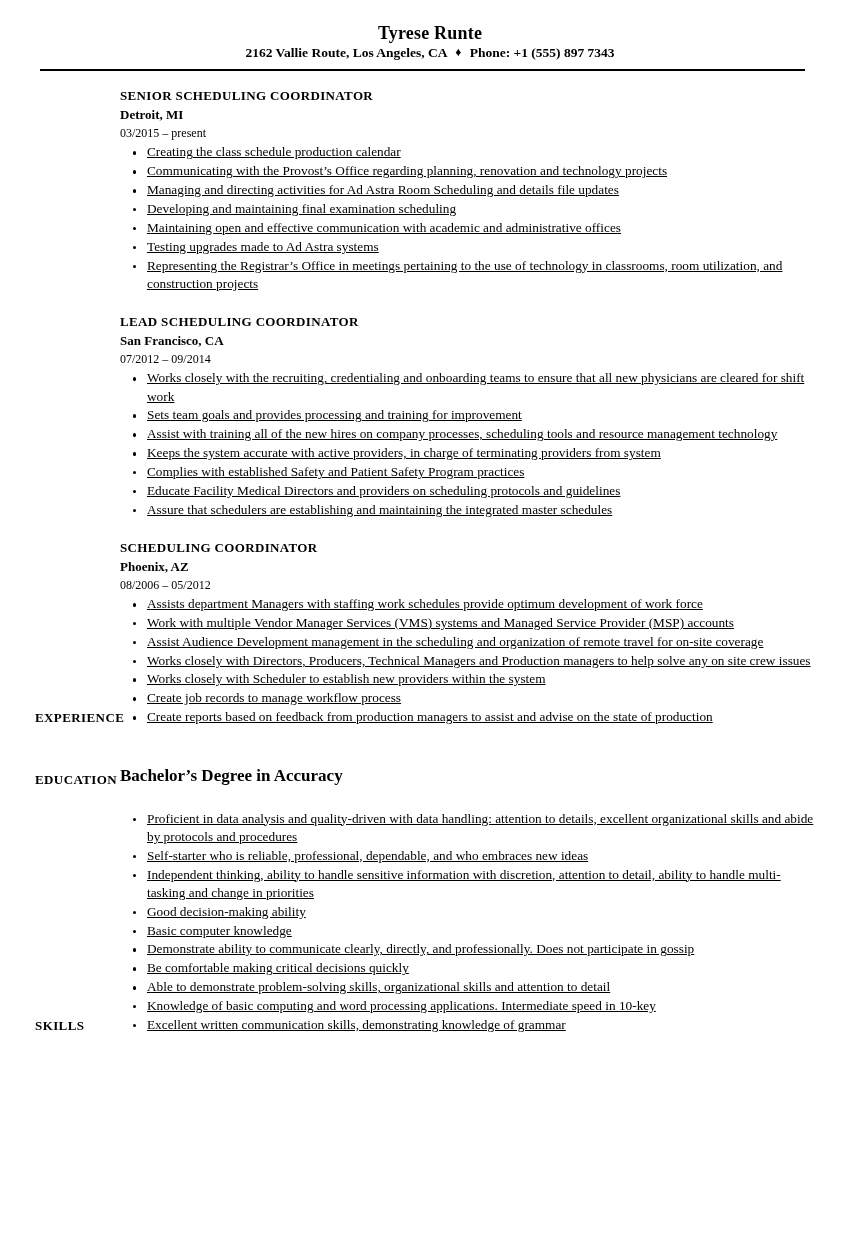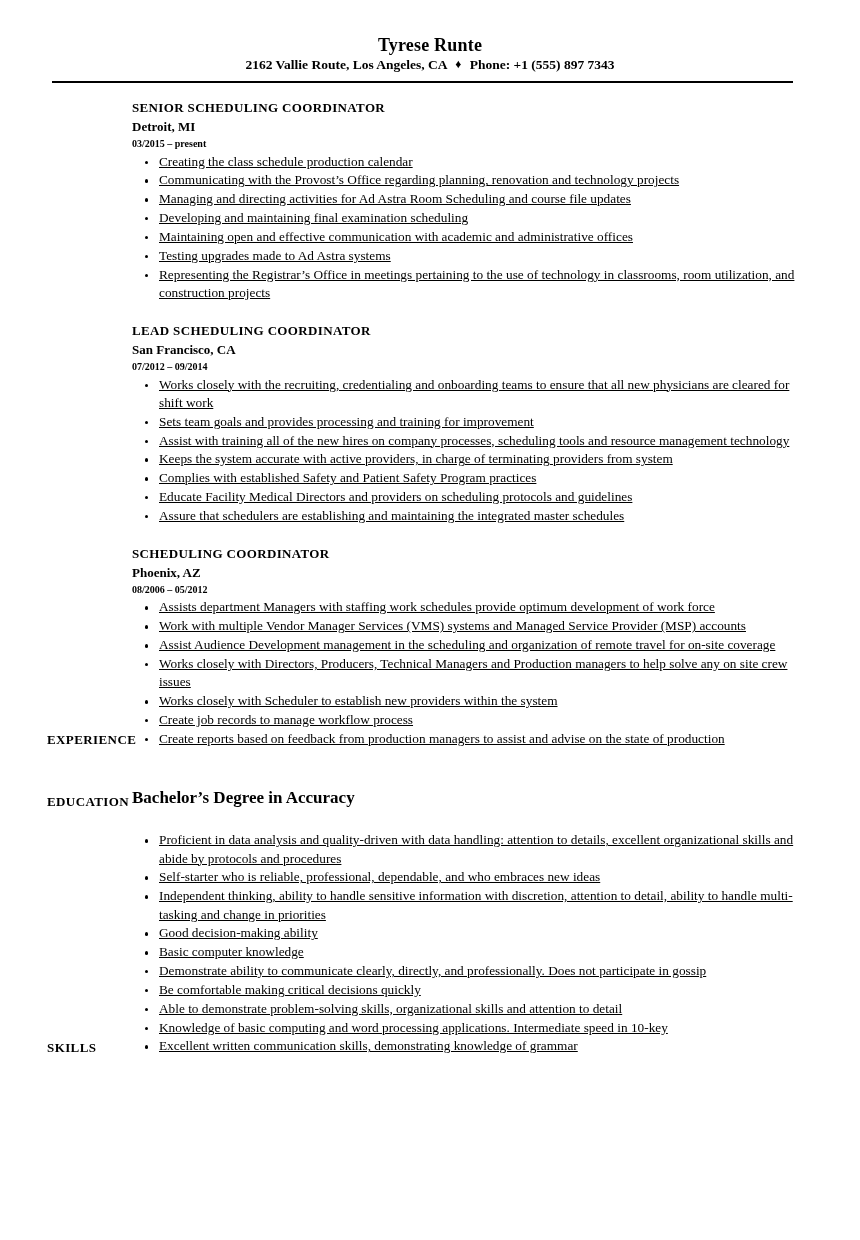--- a/index.html
+++ b/index.html
@@ -13,21 +13,21 @@
     height: 1240px;
     font-family: "Liberation Serif", "DejaVu Serif", serif;
     color: #000000;
     -webkit-font-smoothing: antialiased;
   }
   .page {
     position: relative;
     width: 860px;
     height: 1240px;
     box-sizing: border-box;
-    padding: 12px;
+    padding: 0;
     overflow: hidden;
   }
 
   
   .header {
     padding-top: 22px;
     text-align: center;
   }
   .cand-name {
     font-size: 18px;
@@ -85,22 +85,22 @@
     font-weight: bold;
     letter-spacing: 0.35px;
     line-height: 1.45;
   }
   .job-location {
     font-size: 13px;
     font-weight: bold;
     line-height: 1.45;
   }
   .job-dates {
-    font-size: 10px;
-    font-weight: bold;
+    font-size: 12px;
+    font-weight: normal;
     line-height: 1.45;
   }
 
   
   ul.bullets {
     list-style: none;
     margin: 1px 0 0 0;
     padding: 0;
   }
   ul.bullets > li {
@@ -158,21 +158,21 @@
       <div class="sec-label">EXPERIENCE</div>
       <div class="sec-body">
 
         <div class="job">
           <div class="job-title">SENIOR SCHEDULING COORDINATOR</div>
           <div class="job-location">Detroit, MI</div>
           <div class="job-dates">03/2015 – present</div>
           <ul class="bullets">
             <li>Creating the class schedule production calendar</li>
             <li>Communicating with the Provost’s Office regarding planning, renovation and technology projects</li>
-            <li>Managing and directing activities for Ad Astra Room Scheduling and course file updates</li>
+            <li>Managing and directing activities for Ad Astra Room Scheduling and details file updates</li>
             <li>Developing and maintaining final examination scheduling</li>
             <li>Maintaining open and effective communication with academic and administrative offices</li>
             <li>Testing upgrades made to Ad Astra systems</li>
             <li>Representing the Registrar’s Office in meetings pertaining to the use of technology in classrooms, room utilization, and construction projects</li>
           </ul>
         </div>
 
         <div class="job">
           <div class="job-title">LEAD SCHEDULING COORDINATOR</div>
           <div class="job-location">San Francisco, CA</div>

